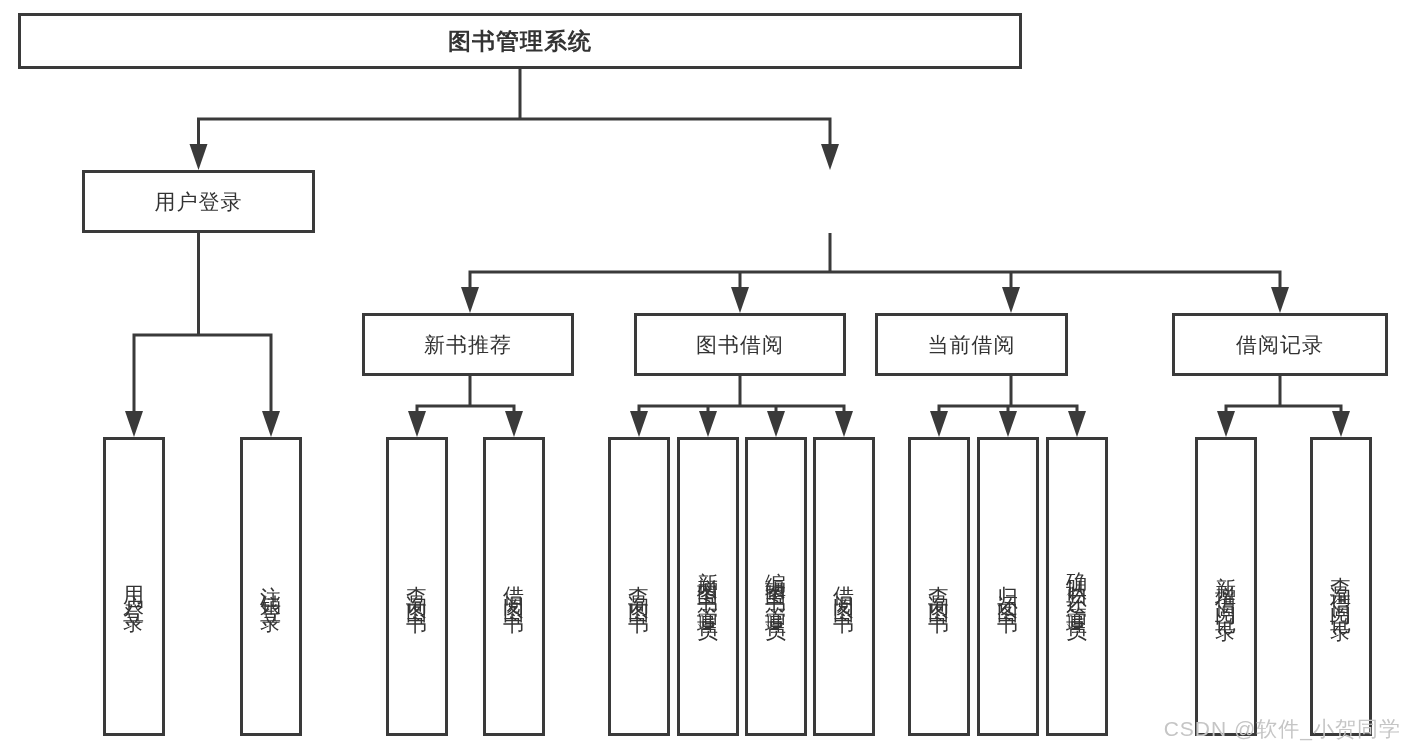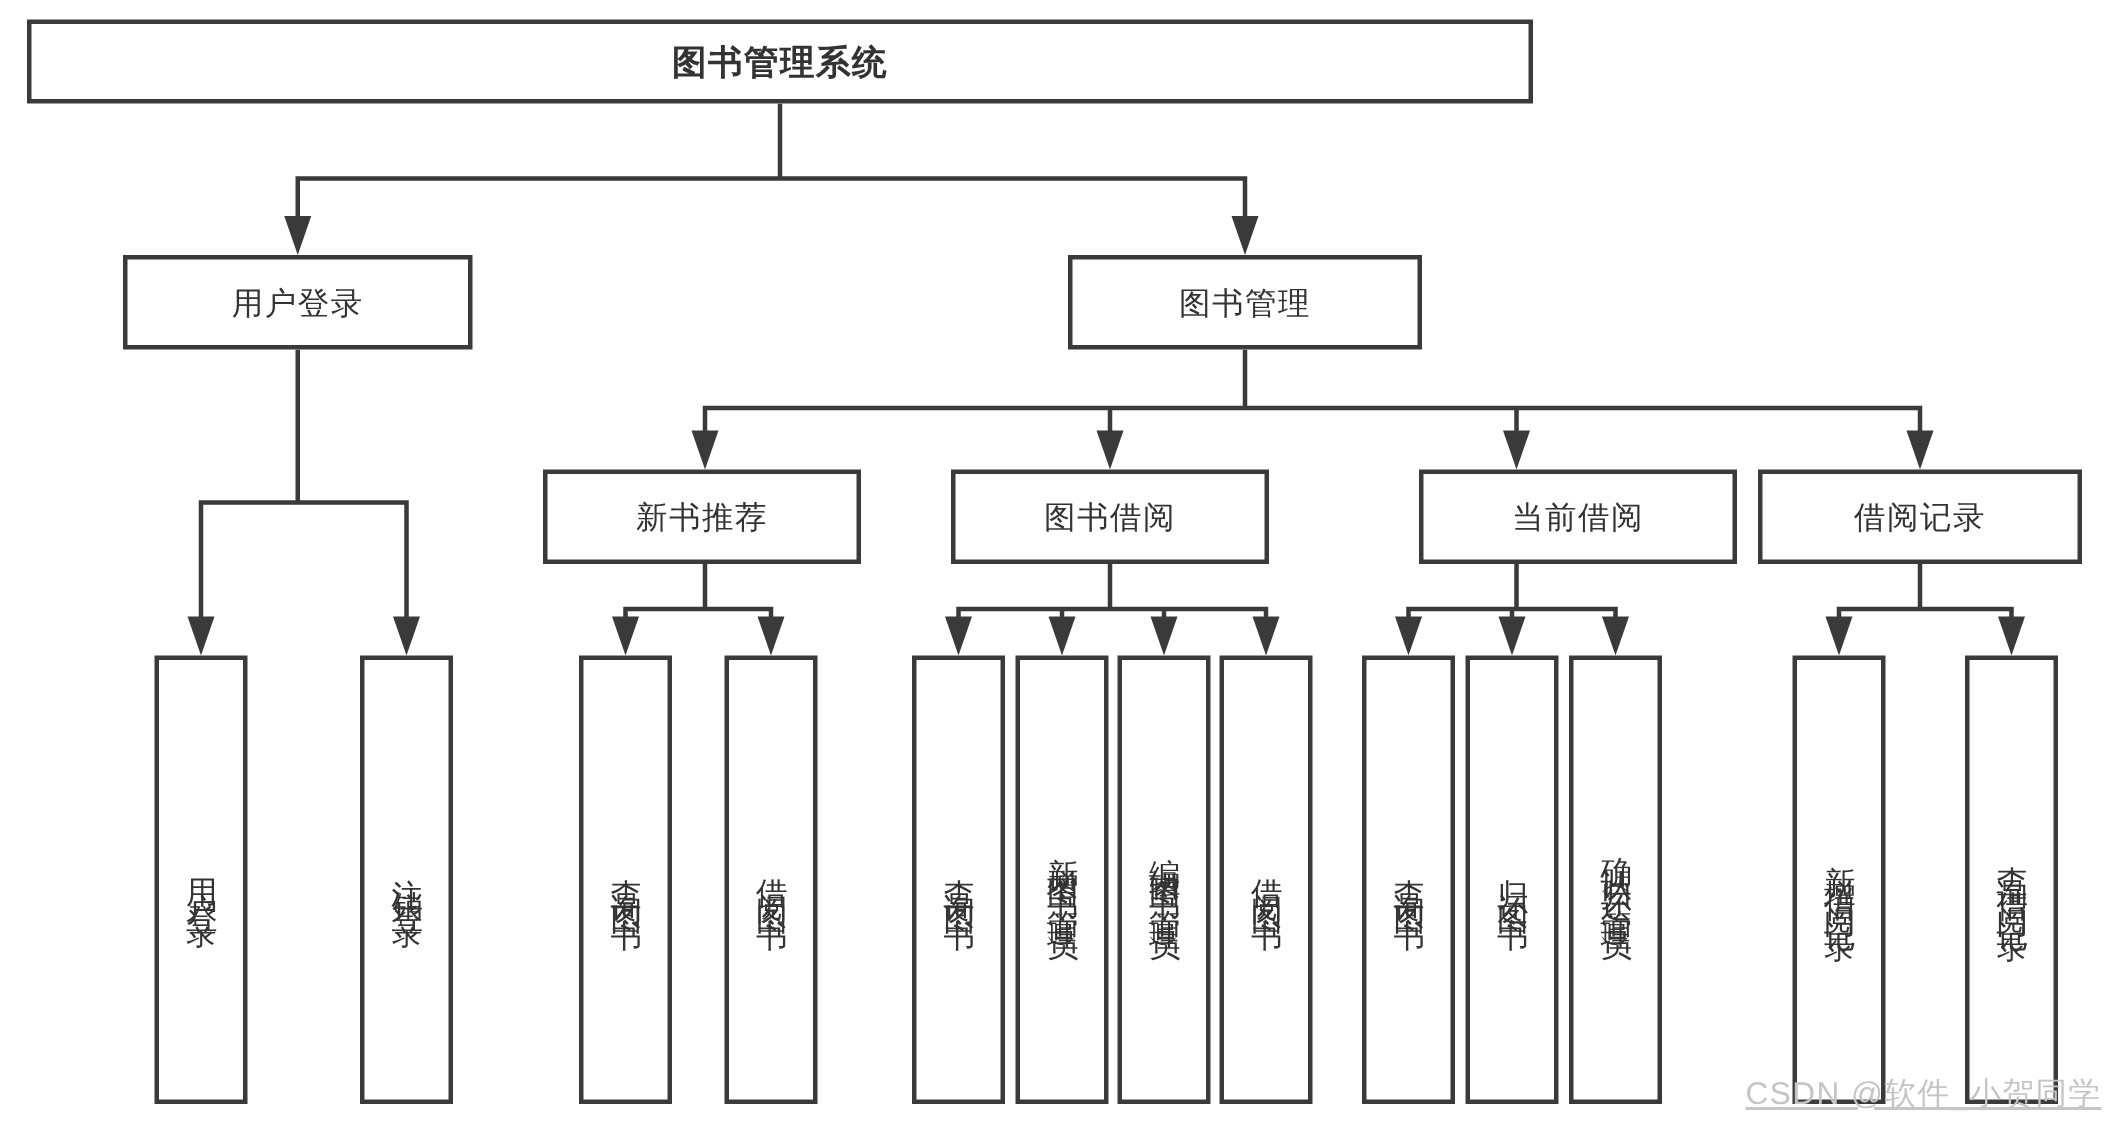--- a/index.html
+++ b/index.html
@@ -48,21 +48,20 @@
   }
   .watermark {
     position: absolute;
     right: 4px;
     bottom: 4px;
     font-size: 21px;
     color: #c5c5c5;
     letter-spacing: 1px;
     z-index: 5;
     white-space: nowrap;
-    text-decoration: underline;
   }
 </style>
 </head>
 <body>
 
 <div class="stage">
 
   <svg class="connectors" width="1405" height="747" viewBox="0 0 1405 747" aria-hidden="true">
     <g stroke="#3a3a3a" stroke-width="3" fill="none">
 
@@ -106,31 +105,28 @@
     </g>
   </svg>
 
   <div class="node h root" style="left:18px; top:13px; width:1004px; height:56px;">
     <span class="lbl">图书管理系统</span>
   </div>
 
   <div class="node h" style="left:82px; top:170px; width:233px; height:63px;">
     <span class="lbl">用户登录</span>
   </div>
-  <div class="node h" style="left:712px; top:170px; width:236px; height:63px;">
-    <span class="lbl">图书管理</span>
-  </div>
 
   <div class="node h" style="left:362px; top:313px; width:212px; height:63px;">
     <span class="lbl">新书推荐</span>
   </div>
   <div class="node h" style="left:634px; top:313px; width:212px; height:63px;justify-content:center;">
     <span class="lbl">图书借阅</span>
   </div>
-  <div class="node h" style="left:946px; top:313px; width:212px; height:63px;">
+  <div class="node h" style="left:875px; top:313px; width:193px; height:63px;">
     <span class="lbl">当前借阅</span>
   </div>
   <div class="node h" style="left:1172px; top:313px; width:216px; height:63px;">
     <span class="lbl">借阅记录</span>
   </div>
 
   <div class="node v" style="left:103px; top:437px; width:62px; height:299px;">
     <span class="lbl">用户登录</span>
   </div>
   <div class="node v" style="left:240px; top:437px; width:62px; height:299px;">

